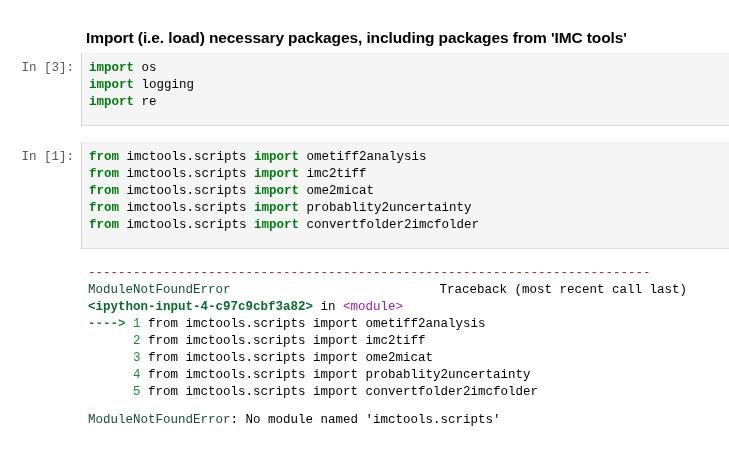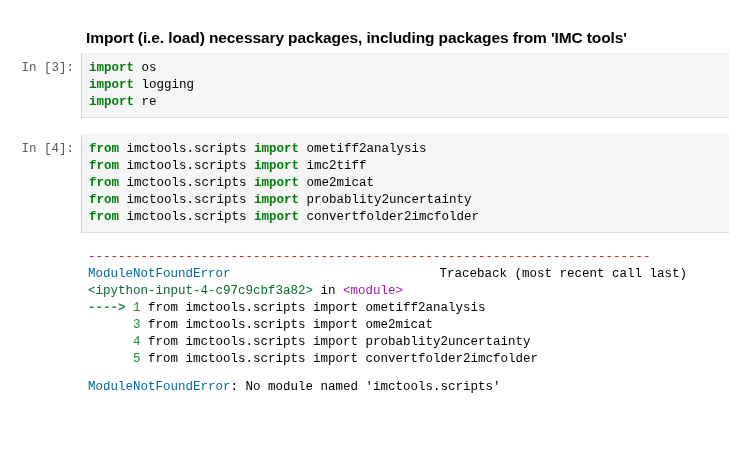--- a/index.html
+++ b/index.html
@@ -54,21 +54,21 @@
     color: #5a5a5a;
     padding-top: 7px;
     user-select: none;
   }
   .input-area {
     flex: 1;
     background: #f5f5f5;
     border-left: 1px solid #cfcfcf;
     border-top: 1px solid #f0f0f0;
     border-bottom: 1px solid #dcdcdc;
-    padding: 6px 0 6px 7px;
+    padding: 6px 0 14px 7px;
     box-sizing: border-box;
   }
   .src-line {
     font-family: "Liberation Mono", monospace;
     font-size: 12.5px;
     line-height: 17px;
     color: #000000;
     white-space: pre;
   }
 
@@ -100,23 +100,23 @@
     font-family: "Liberation Mono", monospace;
     font-size: 12.5px;
     line-height: 17px;
     white-space: pre;
     color: #000000;
   }
   .tb-sep {
     color: #b02020;
     letter-spacing: 0px;
   }
-  .err-name   { color: #0369a1; }
+  .err-name   { color: #14532d; }
   .tb-right   { color: #000000; }
-  .file-ref   { color: #0a6b2e; font-weight: normal; }
+  .file-ref   { color: #0a6b2e; font-weight: bold; }
   .scope-ref  { color: #a21caf; }
   .arrow      { color: #1f8a3b; font-weight: bold; }
   .lineno     { color: #1f8a3b; }
   .tb-gap     { height: 11px; }
 </style>
 </head>
 <body>
 
 <div class="notebook">
 
@@ -129,21 +129,21 @@
     <div class="input-area">
       <div class="src-line"><span class="kw">import</span><span class="plain"> os</span></div>
       <div class="src-line"><span class="kw">import</span><span class="plain"> logging</span></div>
       <div class="src-line"><span class="kw">import</span><span class="plain"> re</span></div>
     </div>
   </div>
 
   <div class="cell-gap-a"></div>
 
   <div class="code-cell">
-    <div class="prompt">In [4]:</div>
+    <div class="prompt">In [1]:</div>
     <div class="input-area">
       <div class="src-line"><span class="kw">from</span><span class="plain"> imctools.scripts </span><span class="kw">import</span><span class="plain"> ometiff2analysis</span></div>
       <div class="src-line"><span class="kw">from</span><span class="plain"> imctools.scripts </span><span class="kw">import</span><span class="plain"> imc2tiff</span></div>
       <div class="src-line"><span class="kw">from</span><span class="plain"> imctools.scripts </span><span class="kw">import</span><span class="plain"> ome2micat</span></div>
       <div class="src-line"><span class="kw">from</span><span class="plain"> imctools.scripts </span><span class="kw">import</span><span class="plain"> probablity2uncertainty</span></div>
       <div class="src-line"><span class="kw">from</span><span class="plain"> imctools.scripts </span><span class="kw">import</span><span class="plain"> convertfolder2imcfolder</span></div>
     </div>
   </div>
 
   <div class="cell-gap-b"></div>
@@ -153,20 +153,21 @@
     <div class="output-area">
 
       <div class="tb-line"><span class="tb-sep">---------------------------------------------------------------------------</span></div>
 
       <div class="tb-line"><span class="err-name">ModuleNotFoundError</span><span class="tb-right" style="padding-left:209px;margin-top:26px;">Traceback (most recent call last)</span></div>
 
       <div class="tb-line"><span class="file-ref">&lt;ipython-input-4-c97c9cbf3a82&gt;</span><span class="tb-right"> in </span><span class="scope-ref">&lt;module&gt;</span></div>
 
       <div class="tb-line"><span class="arrow">----&gt; </span><span class="lineno">1</span><span class="plain"> from imctools.scripts import ometiff2analysis</span></div>
 
+      <div class="tb-line"><span class="arrow">      </span><span class="lineno">2</span><span class="plain"> from imctools.scripts import imc2tiff</span></div>
 
       <div class="tb-line"><span class="arrow">      </span><span class="lineno">3</span><span class="plain"> from imctools.scripts import ome2micat</span></div>
 
       <div class="tb-line"><span class="arrow">      </span><span class="lineno">4</span><span class="plain"> from imctools.scripts import probablity2uncertainty</span></div>
 
       <div class="tb-line"><span class="arrow">      </span><span class="lineno">5</span><span class="plain"> from imctools.scripts import convertfolder2imcfolder</span></div>
 
       <div class="tb-gap"></div>
 
       <div class="tb-line"><span class="err-name">ModuleNotFoundError</span><span class="plain">: No module named 'imctools.scripts'</span></div>

